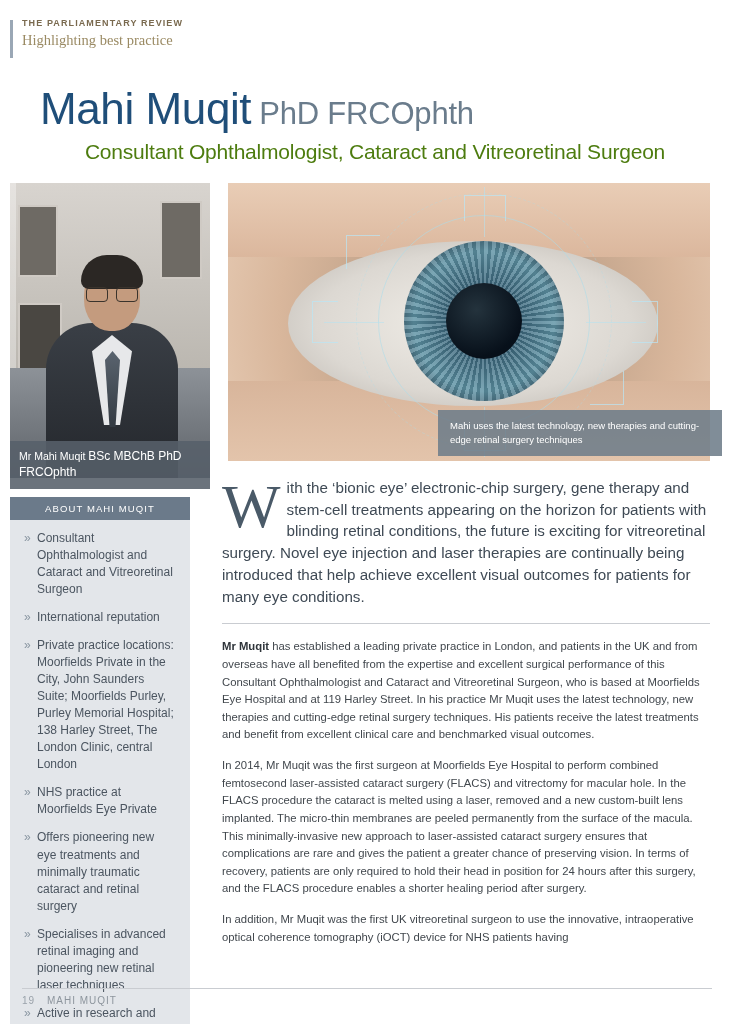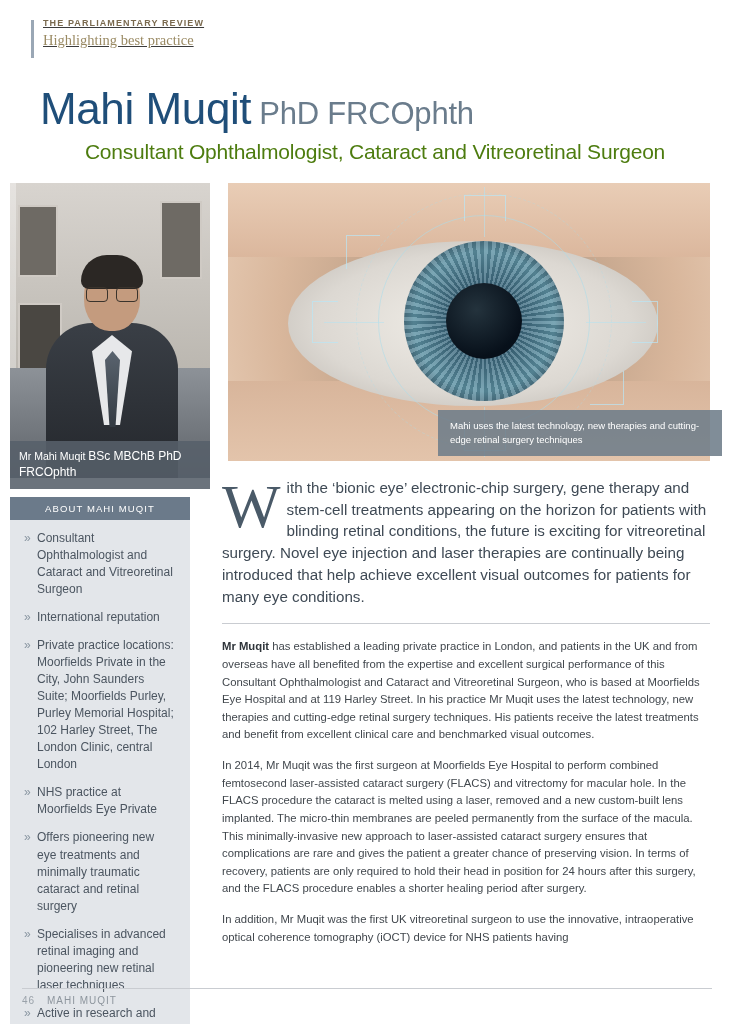--- a/index.html
+++ b/index.html
@@ -12,23 +12,22 @@
   }
   .page {
     position: relative;
     width: 738px; height: 1024px;
     background: #ffffff;
   }
 
   
   .header {
     position: absolute;
-    left: 31px; top: 18px;
+    left: 10px; top: 18px;
     width: 300px;
-    text-decoration: underline;
   }
   .header-rule {
     position: absolute;
     left: 0; top: 2px;
     width: 3px; height: 38px;
     background: #9aa7b5;
   }
   .header-text { padding-left: 12px; }
   .review-line {
     font-size: 9px;
@@ -368,37 +367,37 @@
     <div class="hud-box hb5"></div>
     <div class="hud-box hb6"></div>
   </div>
   <div class="eye-caption">Mahi uses the latest technology, new therapies and cutting-edge retinal surgery techniques</div>
 
   <div class="sidebar">
     <div class="sidebar-head">ABOUT MAHI MUQIT</div>
     <ul>
       <li>Consultant Ophthalmologist and Cataract and Vitreoretinal Surgeon</li>
       <li>International reputation</li>
-      <li>Private practice locations: Moorfields Private in the City, John Saunders Suite; Moorfields Purley, Purley Memorial Hospital; 102 Harley Street, The London Clinic, central London</li>
+      <li>Private practice locations: Moorfields Private in the City, John Saunders Suite; Moorfields Purley, Purley Memorial Hospital; 138 Harley Street, The London Clinic, central London</li>
       <li>NHS practice at Moorfields Eye Private</li>
       <li>Offers pioneering new eye treatments and minimally traumatic cataract and retinal surgery</li>
       <li>Specialises in advanced retinal imaging and pioneering new retinal laser techniques</li>
       <li>Active in research and global charitable causes</li>
     </ul>
   </div>
 
   <div class="body-col">
     <p class="intro"><span class="dropcap">W</span><span>ith the ‘bionic eye’ electronic-chip surgery, gene therapy and stem-cell treatments appearing on the horizon for patients with blinding retinal conditions, the future is exciting for vitreoretinal surgery. Novel eye injection and laser therapies are continually being introduced that help achieve excellent visual outcomes for patients for many eye conditions.</span></p>
     <hr class="intro-rule">
     <p class="para"><b>Mr Muqit</b><span> has established a leading private practice in London, and patients in the UK and from overseas have all benefited from the expertise and excellent surgical performance of this Consultant Ophthalmologist and Cataract and Vitreoretinal Surgeon, who is based at Moorfields Eye Hospital and at 119 Harley Street. In his practice Mr Muqit uses the latest technology, new therapies and cutting-edge retinal surgery techniques. His patients receive the latest treatments and benefit from excellent clinical care and benchmarked visual outcomes.</span></p>
     <p class="para">In 2014, Mr Muqit was the first surgeon at Moorfields Eye Hospital to perform combined femtosecond laser-assisted cataract surgery (FLACS) and vitrectomy for macular hole. In the FLACS procedure the cataract is melted using a laser, removed and a new custom-built lens implanted. The micro-thin membranes are peeled permanently from the surface of the macula. This minimally-invasive new approach to laser-assisted cataract surgery ensures that complications are rare and gives the patient a greater chance of preserving vision. In terms of recovery, patients are only required to hold their head in position for 24 hours after this surgery, and the FLACS procedure enables a shorter healing period after surgery.</p>
     <p class="para">In addition, Mr Muqit was the first UK vitreoretinal surgeon to use the innovative, intraoperative optical coherence tomography (iOCT) device for NHS patients having</p>
   </div>
 
   <div class="footer">
     <div class="footer-rule"></div>
     <div class="footer-text">
-      <span class="footer-page">46</span>
+      <span class="footer-page">19</span>
       <span>MAHI MUQIT</span>
     </div>
   </div>
 
 </div>
 
 </body></html>

